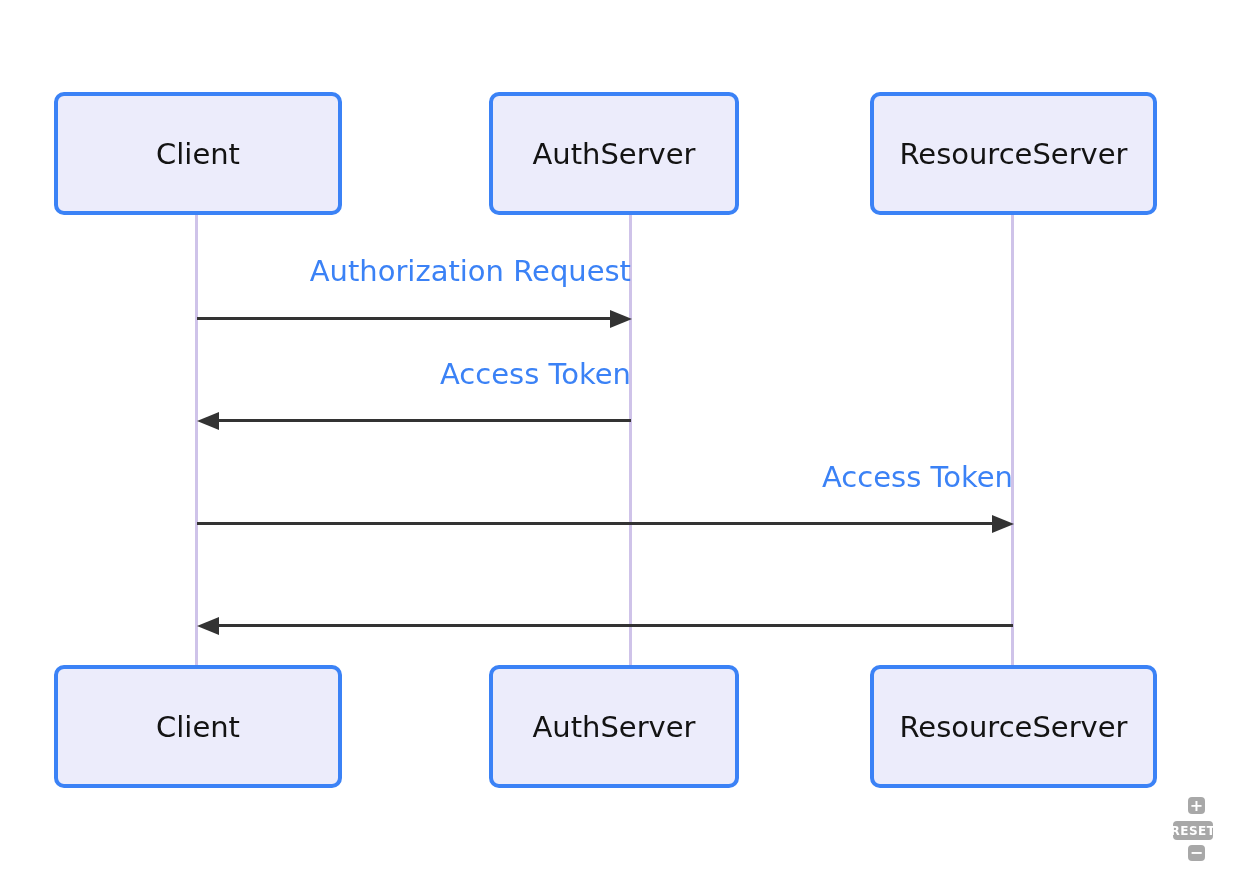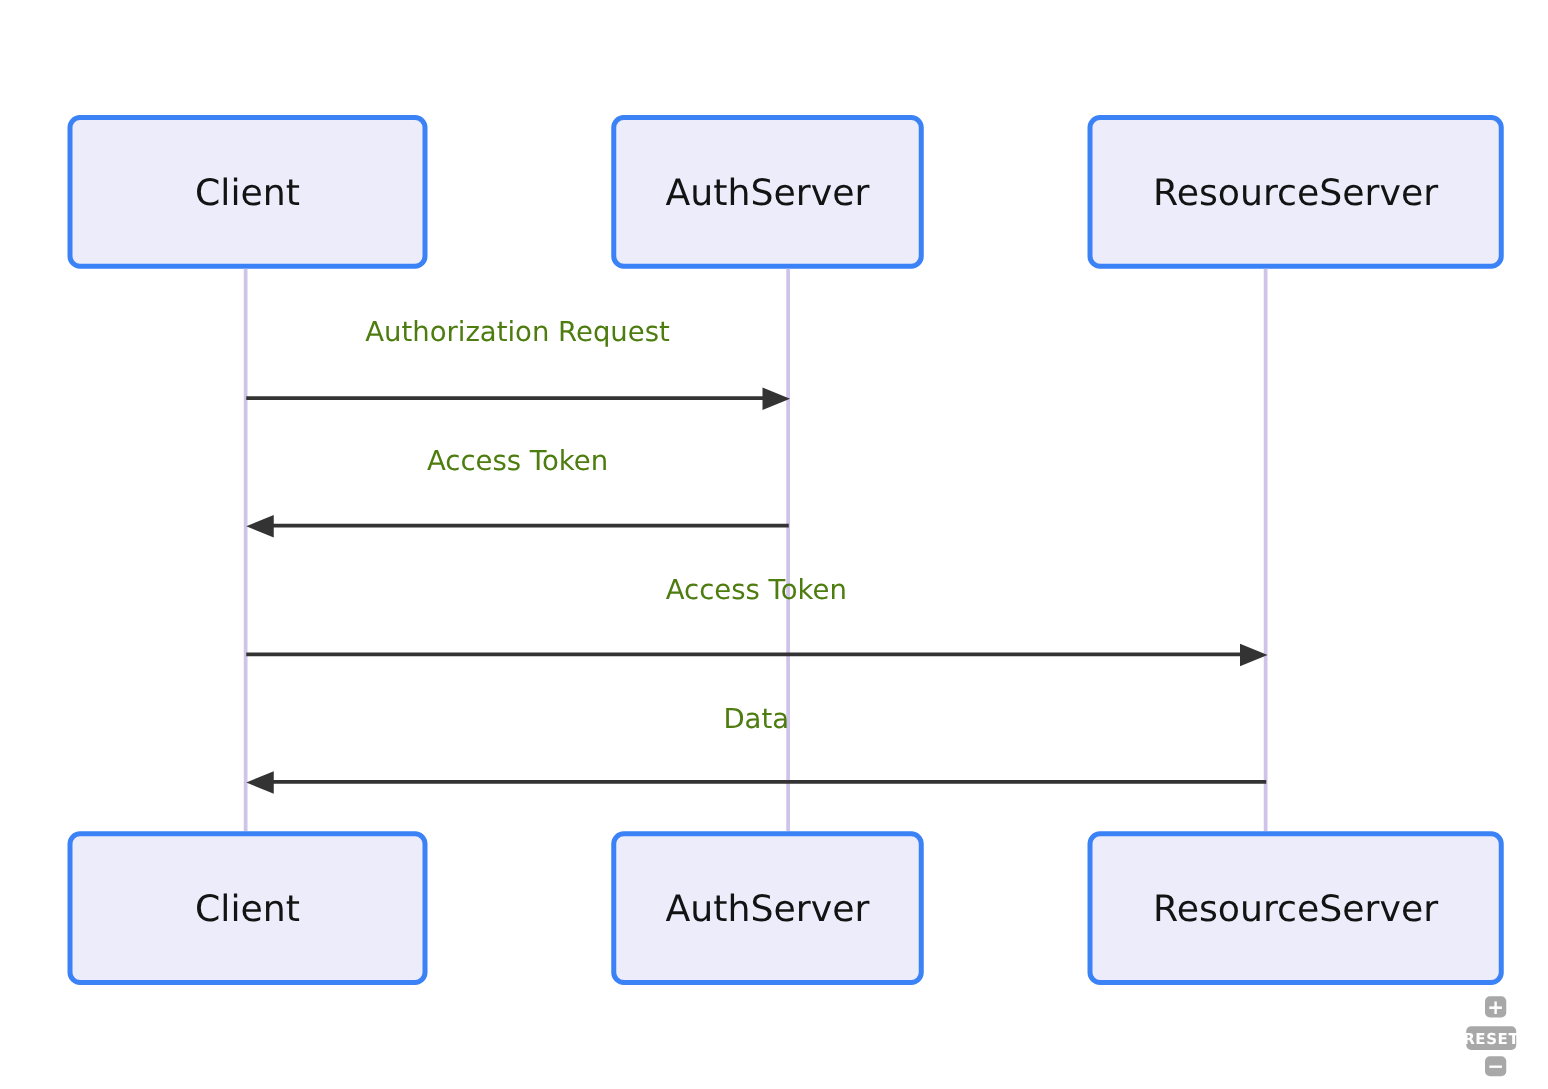--- a/index.html
+++ b/index.html
@@ -25,42 +25,42 @@
     border-radius: 10px;
     display: flex;
     align-items: center;
     justify-content: center;
     font-size: 29px;
     color: #131313;
     box-sizing: border-box;
   }
   .a-client    { left: 54px;  width: 288px; }
   .a-auth      { left: 489px; width: 250px; }
-  .a-resource  { left: 870px; width: 333px; }
+  .a-resource  { left: 870px; width: 287px; }
   .row-top     { top: 92px; }
   .row-bottom  { top: 665px; }
 
   
   .lifeline {
     position: absolute;
     top: 215px;
     height: 450px;
     width: 3px;
     background: #CFC3E9;
   }
   .l-client   { left: 195px; }
   .l-auth     { left: 629px; }
   .l-resource { left: 1011px; }
 
   
   .msg-label {
     position: absolute;
-    color: #4d7c0f;
-    font-size: 22px;
-    text-align: center;
+    color: #3b82f6;
+    font-size: 29px;
+    text-align: right;
     white-space: nowrap;
   }
   .m1 { left: 197px; width: 434px; top: 254px; }
   .m2 { left: 197px; width: 434px; top: 357px; }
   .m3 { left: 197px; width: 816px; top: 460px; }
   .m4 { left: 197px; width: 816px; top: 563px; }
 
   
   .arrow-line {
     position: absolute;
@@ -128,21 +128,20 @@
   <div class="arrow-head right ar1-head"></div>
 
   <div class="msg-label m2">Access Token</div>
   <div class="arrow-line ar2-line"></div>
   <div class="arrow-head left ar2-head"></div>
 
   <div class="msg-label m3">Access Token</div>
   <div class="arrow-line ar3-line"></div>
   <div class="arrow-head right ar3-head"></div>
 
-  <div class="msg-label m4">Data</div>
   <div class="arrow-line ar4-line"></div>
   <div class="arrow-head left ar4-head"></div>
 
   <div class="actor row-bottom a-client">
     <span>Client</span>
   </div>
   <div class="actor row-bottom a-auth">
     <span>AuthServer</span>
   </div>
   <div class="actor row-bottom a-resource">

